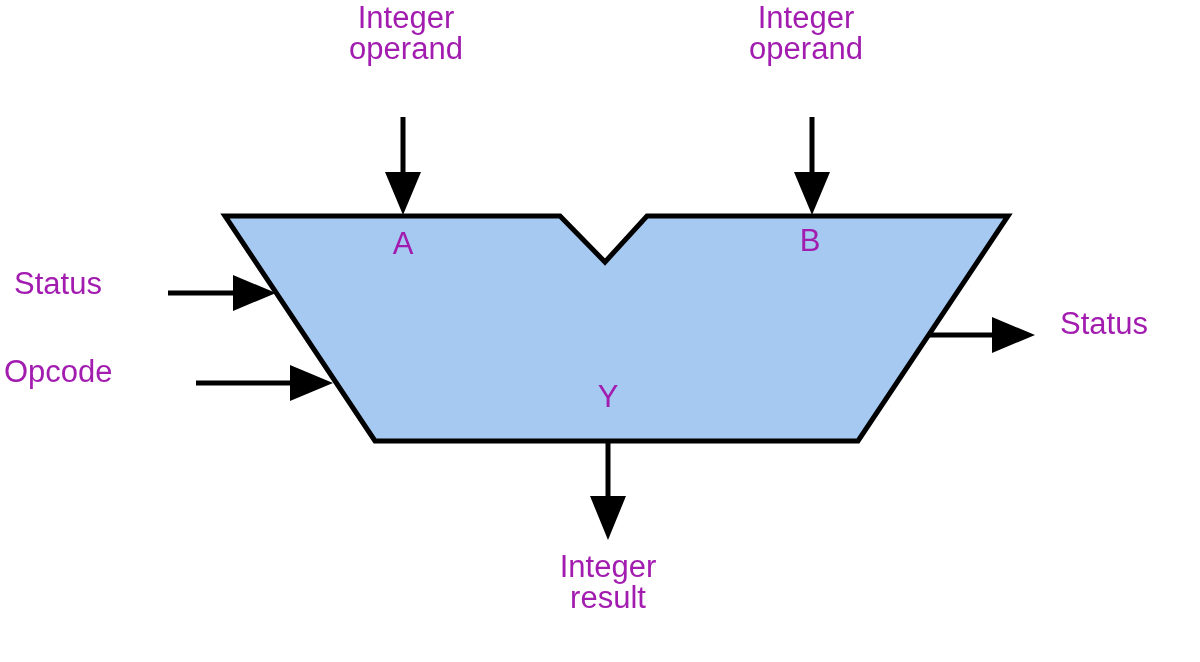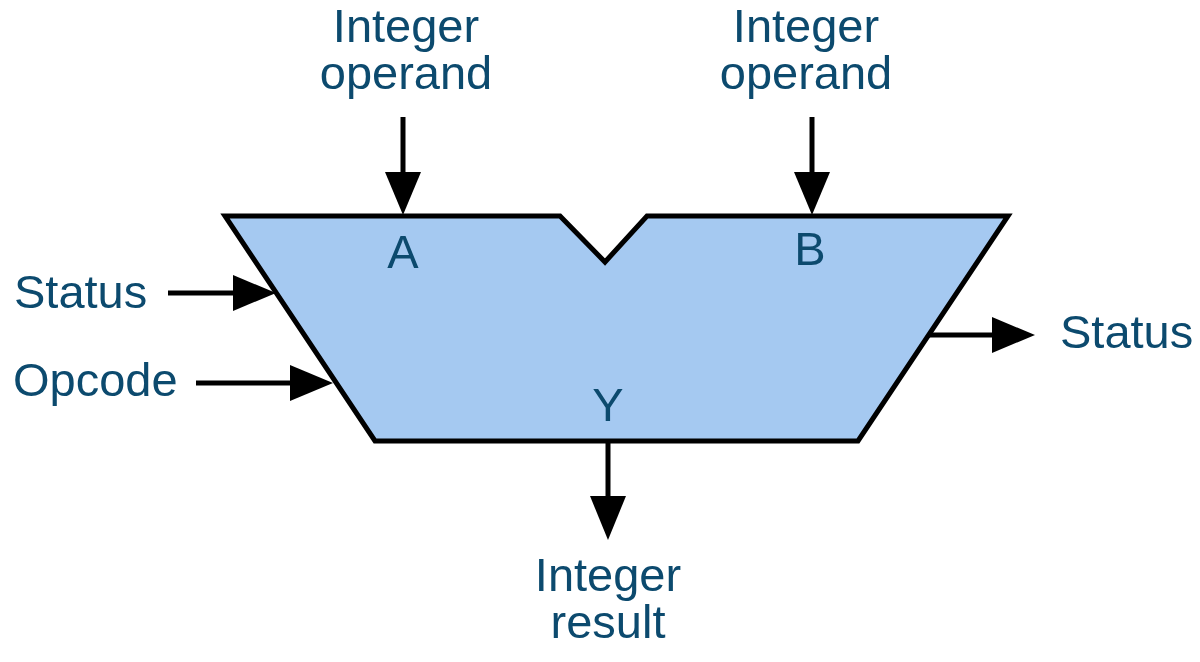--- a/index.html
+++ b/index.html
@@ -15,23 +15,23 @@
     overflow: hidden;
     font-family: "Liberation Sans", sans-serif;
   }
   .canvas svg {
     position: absolute;
     left: 0;
     top: 0;
   }
   .label {
     position: absolute;
-    font-size: 47px;
+    font-size: 31px;
     line-height: 1.0;
-    color: #0c4a6e;
+    color: #a21caf;
     white-space: pre-line;
   }
   .center { text-align: center; }
   .arrow-shaft { stroke: #000000; stroke-width: 5; }
   .arrow-head { fill: #000000; stroke: none; }
   .alu-outline { stroke-width: 5; stroke-linejoin: miter; }
 </style>
 </head>
 <body>
 
@@ -73,21 +73,21 @@
   </svg>
 
   <div class="label center" style="left:256px; top:2px; width:300px;">Integer
 operand</div>
 
   <div class="label center" style="left:656px; top:2px; width:300px;">Integer
 operand</div>
 
   <div class="label" style="left:14px; top:268px;">Status</div>
 
-  <div class="label" style="left:13px; top:356px;">Opcode</div>
+  <div class="label" style="left:4px; top:356px;">Opcode</div>
 
   <div class="label" style="left:1060px; top:308px;">Status</div>
 
   <div class="label center" style="left:458px; top:551px; width:300px;">Integer
 result</div>
 
   <div class="label center" style="left:353px; top:228px; width:100px;">A</div>
 
   <div class="label center" style="left:760px; top:225px; width:100px;">B</div>
 

